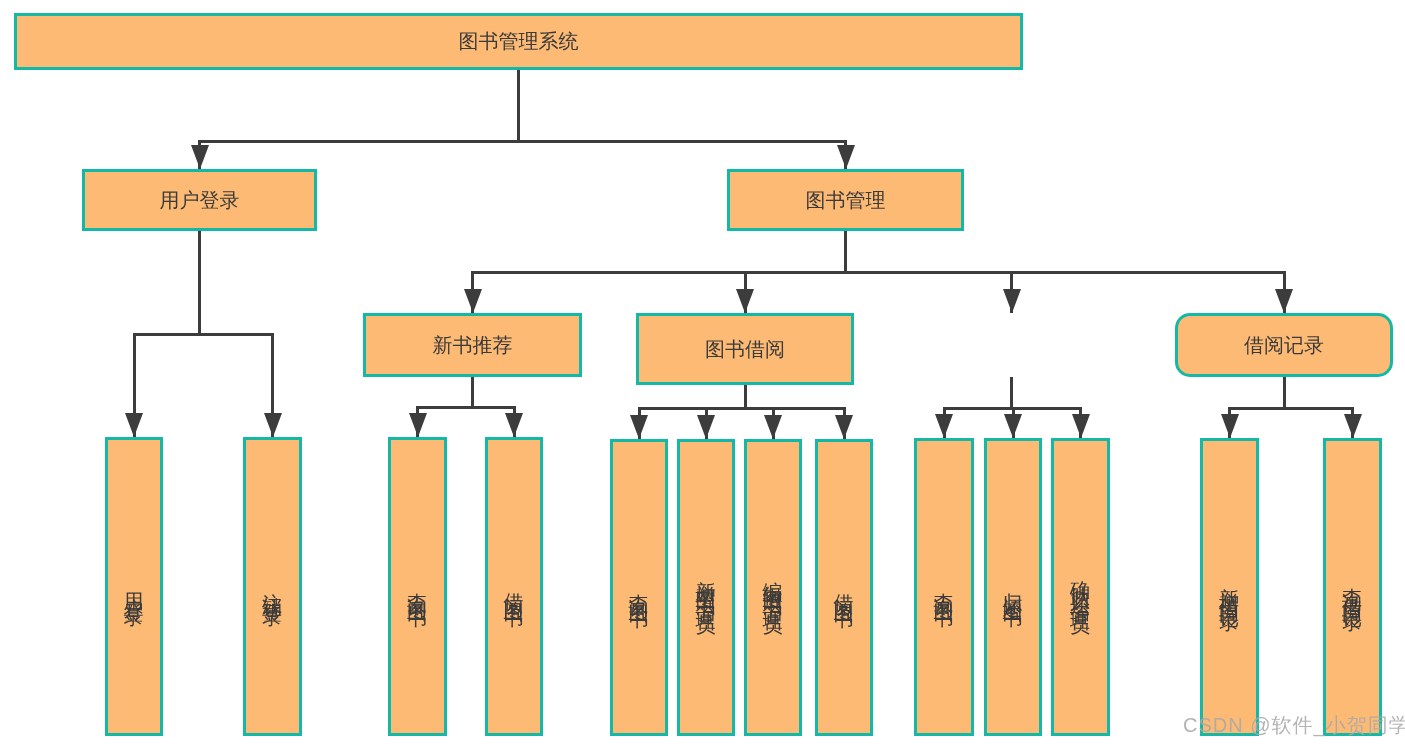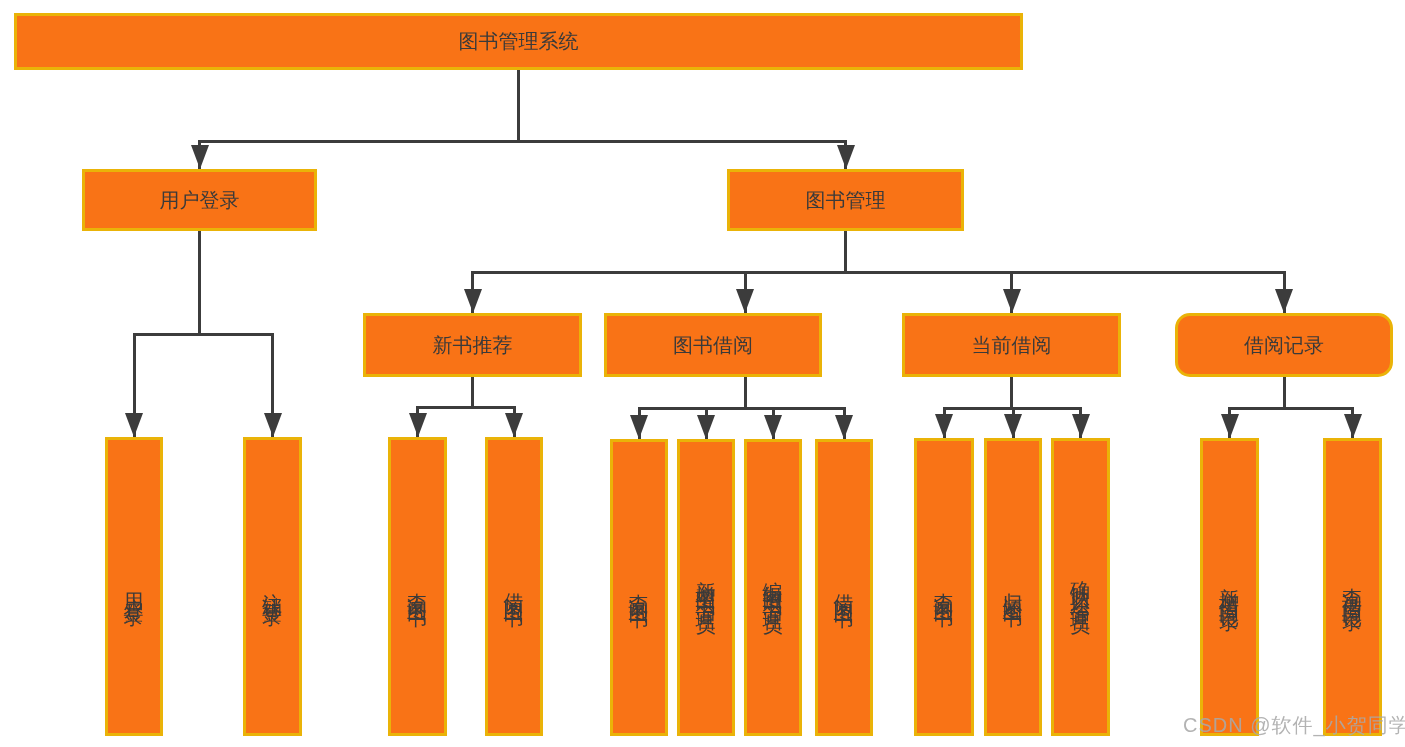--- a/index.html
+++ b/index.html
@@ -2,21 +2,21 @@
 <html><head>
 <meta charset="utf-8">
 <style>
   html,body { margin:0; padding:0; background:#ffffff; }
   #stage {
     position:relative; width:1405px; height:747px; background:#ffffff;
     font-family:"Liberation Sans", sans-serif; overflow:hidden;
   }
   .node {
     position:absolute; box-sizing:border-box;
-    border:3px solid #eab308; background:#f97316;
+    border:3px solid #14b8a6; background:#fdba74;
     display:flex; align-items:center; justify-content:center;
     color:#3a3a3a; font-size:20px; z-index:2; text-align:center;
   }
   .node.v {
     writing-mode:vertical-rl; text-orientation:mixed;
     letter-spacing:5px; line-height:1;
   }
   .cline { position:absolute; background:#3c3c3c; z-index:1; }
   .arrow {
     position:absolute; width:0; height:0; z-index:1;
@@ -83,22 +83,21 @@
     <div class="cline" style="left: 1282.5px; top: 377px; width: 3px; height: 31px;"></div>
     <div class="cline" style="left: 1228px; top: 406.5px; width: 126px; height: 3px;"></div>
     <div class="cline" style="left: 1228px; top: 408px; width: 3px; height: 30px;"></div>
     <div class="arrow" style="left: 1220.5px; top: 414px;"></div>
     <div class="cline" style="left: 1351px; top: 408px; width: 3px; height: 30px;"></div>
     <div class="arrow" style="left: 1343.5px; top: 414px;"></div>
     <div class="node" style="left: 14px; top: 13px; width: 1009px; height: 57px;">图书管理系统</div>
     <div class="node" style="left: 82px; top: 169px; width: 235px; height: 62px;">用户登录</div>
     <div class="node" style="left: 727px; top: 169px; width: 237px; height: 62px;">图书管理</div>
     <div class="node" style="left: 363px; top: 313px; width: 219px; height: 64px;">新书推荐</div>
-    <div class="node" style="left: 604px; top: 313px; width: 218px; height: 64px;">图书借阅</div>
-    <div class="node" style="left: 902px; top: 313px; width: 219px; height: 64px;">当前借阅</div>
+    <div class="node" style="left: 636px; top: 313px; width: 218px; height: 72px;">图书借阅</div>
     <div class="node" style="left: 1175px; top: 313px; width: 218px; height: 64px; border-radius: 15px;">借阅记录</div>
     <div class="node v" style="left: 105px; top: 437px; width: 58px; height: 299px;">用户登录</div>
     <div class="node v" style="left: 243px; top: 437px; width: 59px; height: 299px;">注销登录</div>
     <div class="node v" style="left: 388px; top: 437px; width: 59px; height: 299px;">查询图书</div>
     <div class="node v" style="left: 485px; top: 437px; width: 58px; height: 299px;">借阅图书</div>
     <div class="node v" style="left: 610px; top: 439px; width: 58px; height: 297px;">查询图书</div>
     <div class="node v" style="left: 677px; top: 439px; width: 58px; height: 297px;">新增图书（管理员）</div>
     <div class="node v" style="left: 744px; top: 439px; width: 58px; height: 297px;">编辑图书（管理员）</div>
     <div class="node v" style="left: 815px; top: 439px; width: 58px; height: 297px;">借阅图书</div>
     <div class="node v" style="left: 914px; top: 438px; width: 60px; height: 298px;">查询图书</div>

